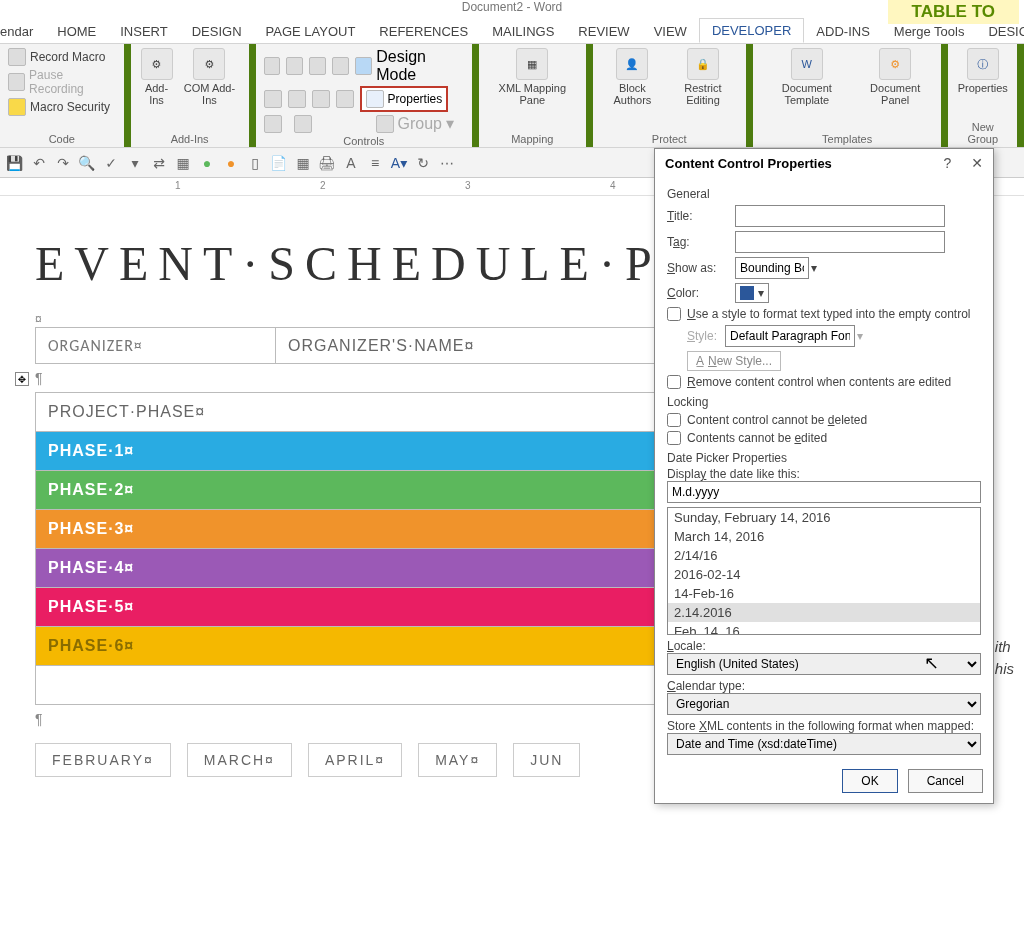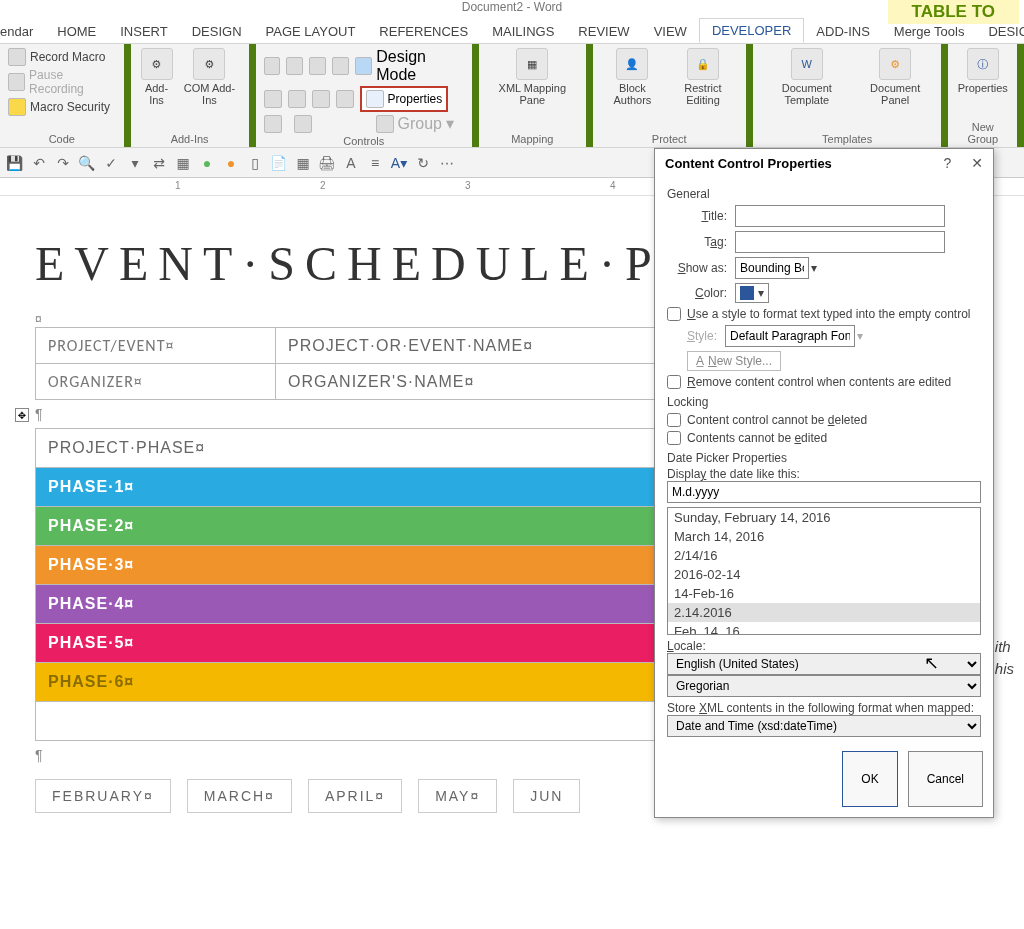--- a/index.html
+++ b/index.html
@@ -63,29 +63,29 @@
 
 .righttext { position: absolute; right: 10px; top: 440px; font-size: 15px; color: #444; font-style: italic; font-family: Georgia, serif; line-height: 1.4; }
 
 .dialog { position: absolute; top: 148px; left: 654px; width: 340px; background: #fff; border: 1px solid #888; box-shadow: 2px 2px 8px rgba(0,0,0,0.25); z-index: 100; font-size: 12px; }
 .dialog .dhead { display: flex; justify-content: space-between; align-items: center; padding: 6px 10px; font-size: 13px; }
 .dialog .dhead .dtitle { font-weight: 700; }
 .dialog .dhead .dicons { display: flex; gap: 20px; font-size: 14px; color: #555; }
 .dialog .section { padding: 4px 12px; color: #444; }
 .dialog .sectitle { margin: 6px 0 2px 0; }
 .dialog .frow { display: flex; align-items: center; gap: 8px; margin: 4px 0; }
-.dialog .flabel { width: 60px; text-align: right; }
+.dialog .flabel { width: 60px; text-align: left; }
 .dialog .flabel2 { width: auto; text-align: left; }
 .dialog input[type=text], .dialog select { border: 1px solid #888; padding: 2px 4px; font-size: 12px; height: 22px; }
 .dialog .txt { width: 210px; }
 .dialog .chk { display: flex; align-items: center; gap: 6px; margin: 4px 0; }
 .dialog .chk input { width: 14px; height: 14px; }
 .dialog .indent { margin-left: 20px; }
 .dialog .full { width: 100%; }
-.dialog .btn { border: 1px solid #888; background: #f8f8f8; padding: 20px 18px; font-size: 12px; }
+.dialog .btn { border: 1px solid #888; background: #f8f8f8; padding: 4px 18px; font-size: 12px; }
 .dialog .btn.primary { border: 1.5px solid #2b579a; }
 .dialog .btns { display: flex; justify-content: flex-end; gap: 10px; padding: 10px; }
 .listbox { border: 1px solid #888; height: 128px; overflow-y: scroll; width: 100%; margin-top: 4px; background: #fff; }
 .listbox .opt { padding: 2px 6px; font-size: 13px; }
 .listbox .opt.sel { background: #e0e0e0; }
 .colorbtn { border: 1px solid #888; padding: 2px 4px; display: flex; align-items: center; gap: 4px; }
 .cswatch { width: 14px; height: 14px; background: #2b579a; }
 .dropbtn { display: flex; align-items: center; gap: 2px; }
 .newstyle { display: flex; align-items: center; gap: 4px; border: 1px solid #bbb; padding: 2px 8px; color: #888; }
 
@@ -247,24 +247,20 @@
   <span class="num" style="left:320px">2</span>
   <span class="num" style="left:465px">3</span>
   <span class="num" style="left:610px">4</span>
 </div>
 
 <div class="docarea">
   <div class="bigtitle">EVENT·SCHEDULE·PLA</div>
   <span style="color:#888;font-size:12px">¤</span>
   <table class="grid">
     <tbody>
-        <tr>
-          <td class="lbl">PROJECT/EVENT¤</td>
-          <td class="val">PROJECT·OR·EVENT·NAME¤</td>
-        </tr>
     <tr>
           <td class="lbl">ORGANIZER¤</td>
           <td class="val">ORGANIZER'S·NAME¤</td>
         </tr>
   </tbody>
     </table>
   <div class="table-handle">
       <span class="paragraph-mark">¶</span>
   <span class="move-handle">✥</span>
     </div>
@@ -400,20 +396,21 @@
         <div class="opt">March 14, 2016</div>
         <div class="opt">2/14/16</div>
         <div class="opt">2016-02-14</div>
         <div class="opt">14-Feb-16</div>
         <div class="opt sel">2.14.2016</div>
         <div class="opt">Feb. 14, 16</div>
         <div class="opt">14 February 2016</div>
       </div>
     <div style="margin-top:4px"><span class="underline">L</span>ocale:</div>
     <select class="full"><option>English (United States)</option></select>
+    <div style="margin-top:4px"><span class="underline">C</span>alendar type:</div>
     <select class="full"><option>Gregorian</option></select>
     <div style="margin-top:4px">Store <span class="underline">X</span>ML contents in the following format when mapped:</div>
     <select class="full"><option>Date and Time (xsd:dateTime)</option></select>
   </div>
   <div class="btns">
     <button class="btn primary">OK</button>
     <button class="btn">Cancel</button>
   </div>
 </div>
 

